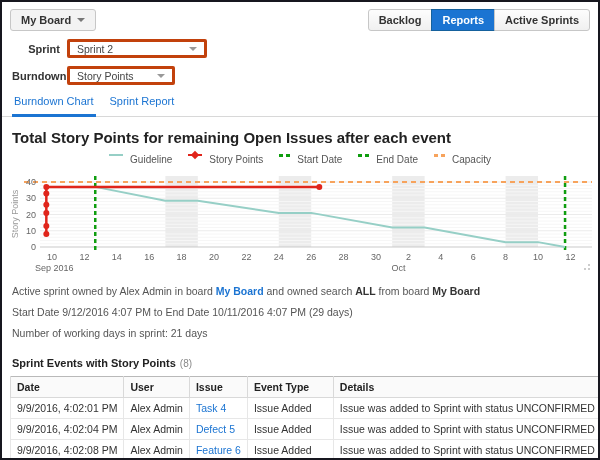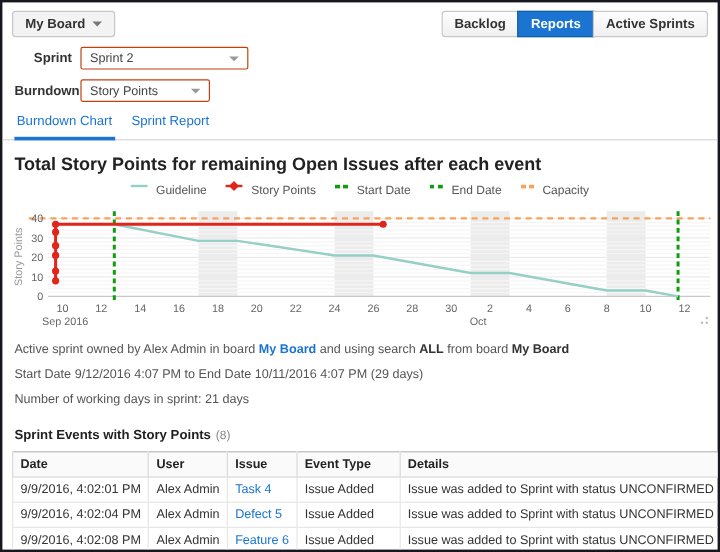--- a/index.html
+++ b/index.html
@@ -22,21 +22,21 @@
   .right-controls { display:flex; align-items:flex-start;gap:30px; }
   .btn-group { display:flex; }
   .btn-group .btn { border-radius:0; margin-left:-1px; }
   .btn-group .btn:first-child { border-radius:3px 0 0 3px; margin-left:0; }
   .btn-group .btn:last-child { border-radius:0 3px 3px 0; }
   .btn.active { background:#1b74d2; border-color:#15619d; color:#fff; }
   .board-btn { margin-left:18px; }
   
   .filter-row { display:flex; align-items:center; margin:8px 0 0 10px; }
   .filter-label { width:48px; text-align:right; font-size:11px; font-weight:bold; color:#333; margin-right:7px; }
-  .select { height:19px; border:1px solid #c2410c; border-radius:2px; background:#fff;
+  .select { height:19px; border:3px solid #c2410c; border-radius:2px; background:#fff;
     font-size:10.5px; color:#444; display:flex; align-items:center; justify-content:space-between;
     padding:0 7px; cursor:pointer; }
   .select-sprint { width:140px; }
   .select-burndown { width:108px; }
   .select .caret { border-top-color:#999; }
   
   .tabs { display:flex; gap:12px; padding:10px 0 0 10px; border-bottom:1px solid #d8d8d8; }
   .tab { font-size:11px; color:#1b74d2; padding:0 2px 7px 2px; cursor:pointer; margin-bottom:-1px; }
   .tab.active { border-bottom:3px solid #1b74d2; }
   
@@ -187,21 +187,21 @@
       <text x="528" y="89" text-anchor="middle" font-size="9" fill="#666" font-family="Liberation Sans, sans-serif">10</text>
       <text x="560.4" y="89" text-anchor="middle" font-size="9" fill="#666" font-family="Liberation Sans, sans-serif">12</text>
       <text x="25" y="100" text-anchor="start" font-size="9" fill="#666" font-family="Liberation Sans, sans-serif">Sep 2016</text>
       <text x="381.4" y="100" text-anchor="start" font-size="9" fill="#666" font-family="Liberation Sans, sans-serif">Oct</text>
       <circle cx="575" cy="98" r="1" fill="#bbb"></circle>
       <circle cx="579" cy="94" r="1" fill="#bbb"></circle>
       <circle cx="579" cy="98" r="1" fill="#bbb"></circle>
     </svg>
 
   <div class="meta">
-    <div id="meta-line1"><span>Active sprint owned by Alex Admin in board </span><span class="link">My Board</span><span> and using search </span><span class="bold">ALL</span><span> from board </span><span class="bold">My Board</span></div>
+    <div id="meta-line1"><span>Active sprint owned by Alex Admin in board </span><span class="link">My Board</span><span> and owned search </span><span class="bold">ALL</span><span> from board </span><span class="bold">My Board</span></div>
     <div>Start Date 9/12/2016 4:07 PM to End Date 10/11/2016 4:07 PM (29 days)</div>
     <div>Number of working days in sprint: 21 days</div>
   </div>
 
   <div class="events-title">
     <span>Sprint Events with Story Points</span><span class="events-count">(8)</span>
   </div>
   <table class="events">
     <colgroup>
       <col style="width:88px">

